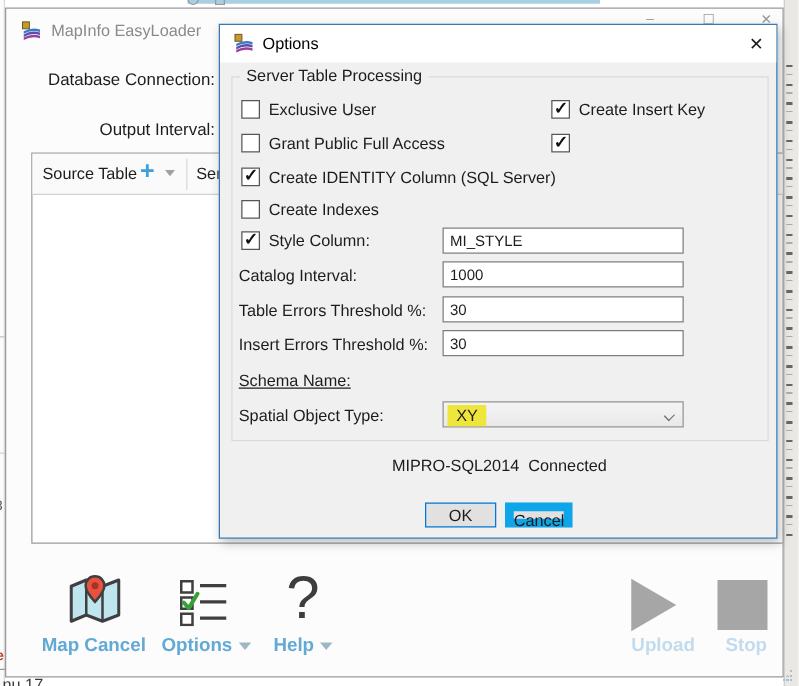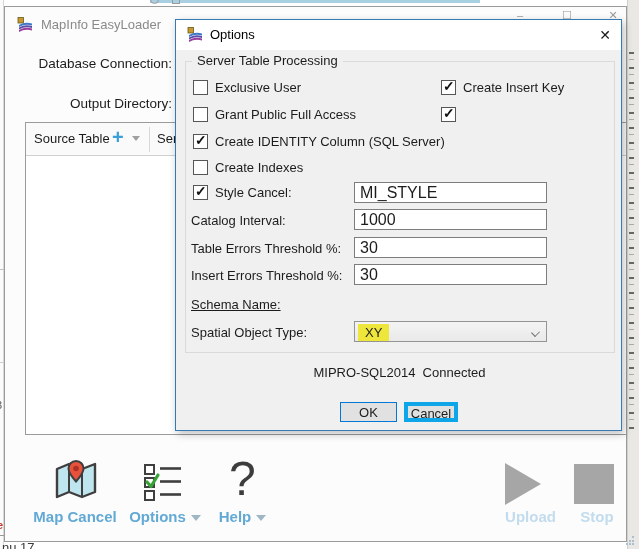--- a/index.html
+++ b/index.html
@@ -83,30 +83,30 @@
   .c-l { left:17px; } .cl-l { left:39px; }
   .c-r { left:265px; } .cl-r { left:287px; }
   .row1 { top:60px; } .row1t { top:60px; }
   .row2 { top:87px; } .row2t { top:87px; }
   .row3 { top:114px; } .row3t { top:114px; }
   .row4 { top:140px; } .row4t { top:140px; }
   .row5 { top:165px; } .row5t { top:165px; }
 
   .fld-label { left:15px; font-size:13px; color:#1c1c1c; white-space:nowrap; }
   .txt { left:178px; width:193px; height:21px; background:#fff; border:1px solid #7d7d7d;
-    font-family:"Liberation Sans", sans-serif; font-size:16px; color:#1c1c1c; padding:0 5px; }
+    font-family:"Liberation Sans", sans-serif; font-size:12px; color:#1c1c1c; padding:0 5px; }
   .combo { left:178px; width:193px; height:21px; background:linear-gradient(#f4f4f4,#e9e9e9); border:1px solid #949494; cursor:pointer; }
   .combo-text { position:absolute; left:7px; top:3px; font-size:13px; color:#1c1c1c; }
   .combo-text.hl { background:#efe63b; padding:0 7px; left:3px; top:2px; line-height:17px; }
   .combo-chevron { position:absolute; right:7px; top:7px; width:7px; height:7px; border-left:1.5px solid #6b6b6b; border-bottom:1.5px solid #6b6b6b; transform:rotate(-45deg) scale(1,.8); }
 
   .dlg-status { left:0; top:345px; width:447px; text-align:center; font-size:13px; color:#1c1c1c; white-space:pre; }
   .btn { height:20px; background:#e1e1e1; font-family:"Liberation Sans", sans-serif; font-size:13px; color:#1c1c1c; cursor:pointer; }
   .btn-ok { left:164px; top:382px; width:57px; border:1px solid #0078d7; }
-  .btn-cancel { left:228px; top:382px; width:54px; border:4px solid #0ea5e9; }
+  .btn-cancel { left:228px; top:382px; width:54px; border:7px solid #0ea5e9; }
 </style>
 </head>
 <body>
 
 <div class="screen">
 
   <div class="abs bg-top-blue"></div>
   <div class="abs bg-top-glyph-circle"></div>
   <div class="abs bg-top-glyph-square"></div>
   <div class="abs bg-right-strip"></div>
@@ -126,21 +126,21 @@
       <path d="M2,9 Q8,5.5 15,7.5 L15,9.5 Q8,7.5 2,11 Z" fill="#3c79c9"></path>
       <path d="M2,11.5 Q8,8 15,10 L15,12 Q8,10 2,13.5 Z" fill="#5b4ea8"></path>
       <path d="M2,14 Q8,10.5 15,12.5 L15,14.5 Q8,12.5 2,16 Z" fill="#9a3f9e"></path>
     </svg>
     <div class="abs mw-title nowrap">MapInfo EasyLoader</div>
     <div class="abs mw-caption mw-min">–</div>
     <div class="abs mw-caption mw-max">☐</div>
     <div class="abs mw-caption mw-close">✕</div>
 
     <div class="abs mw-label lbl-db">Database Connection:</div>
-    <div class="abs mw-label lbl-out">Output Directory:</div>
+    <div class="abs mw-label lbl-out">Output Interval:</div>
 
     <div class="abs src-table">
       <div class="abs st-header">
         <div class="abs st-col1">Source Table</div>
         <div class="abs st-plus">+</div>
         <div class="abs st-plus-caret"></div>
         <div class="abs st-div"></div>
         <div class="abs st-col2">Ser</div>
       </div>
     </div>
@@ -203,21 +203,21 @@
     <div class="abs chk c-l row2"></div>
     <div class="abs chk-label cl-l row2t">Grant Public Full Access</div>
 
     <div class="abs chk c-l row3 checked"></div>
     <div class="abs chk-label cl-l row3t">Create IDENTITY Column (SQL Server)</div>
 
     <div class="abs chk c-l row4"></div>
     <div class="abs chk-label cl-l row4t">Create Indexes</div>
 
     <div class="abs chk c-l row5 checked"></div>
-    <div class="abs chk-label cl-l row5t">Style Cancel:</div>
+    <div class="abs chk-label cl-l row5t">Style Column:</div>
 
     <div class="abs chk c-r row1 checked"></div>
     <div class="abs chk-label cl-r row1t">Create Insert Key</div>
 
     <div class="abs chk c-r row2 checked"></div>
 
     <input class="abs txt" style="top: 162px;" value="MI_STYLE">
 
     <div class="abs fld-label" style="top:193px;">Catalog Interval:</div>
     <input class="abs txt" style="top: 189px;" value="1000">

